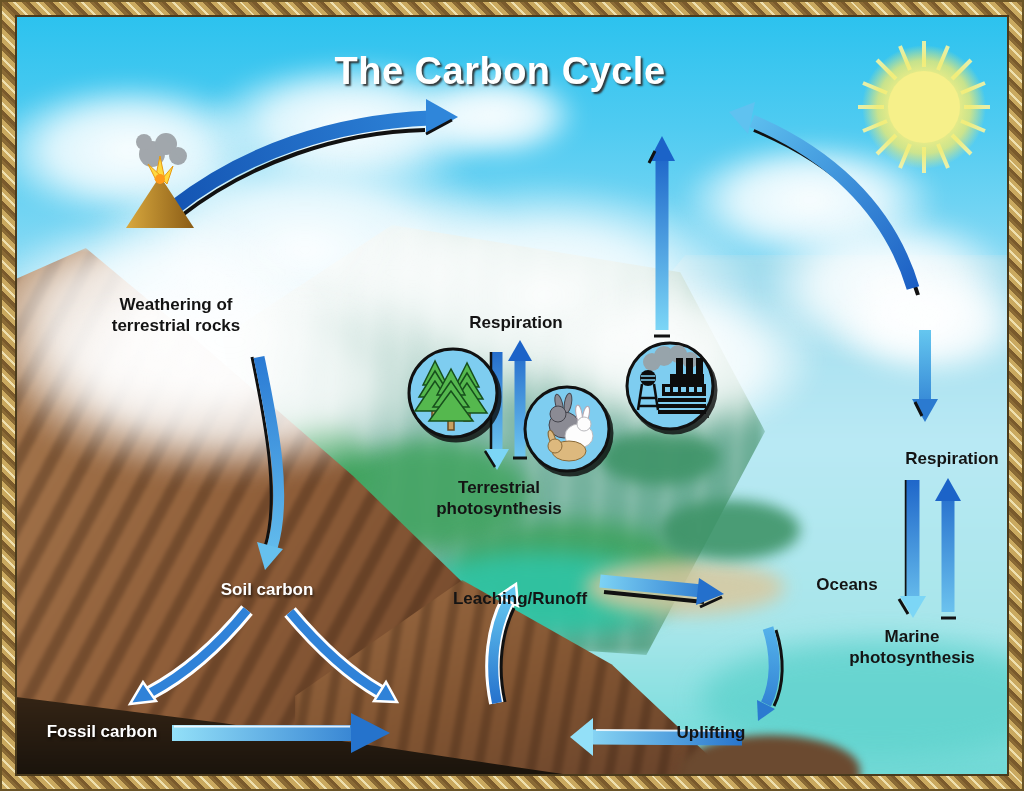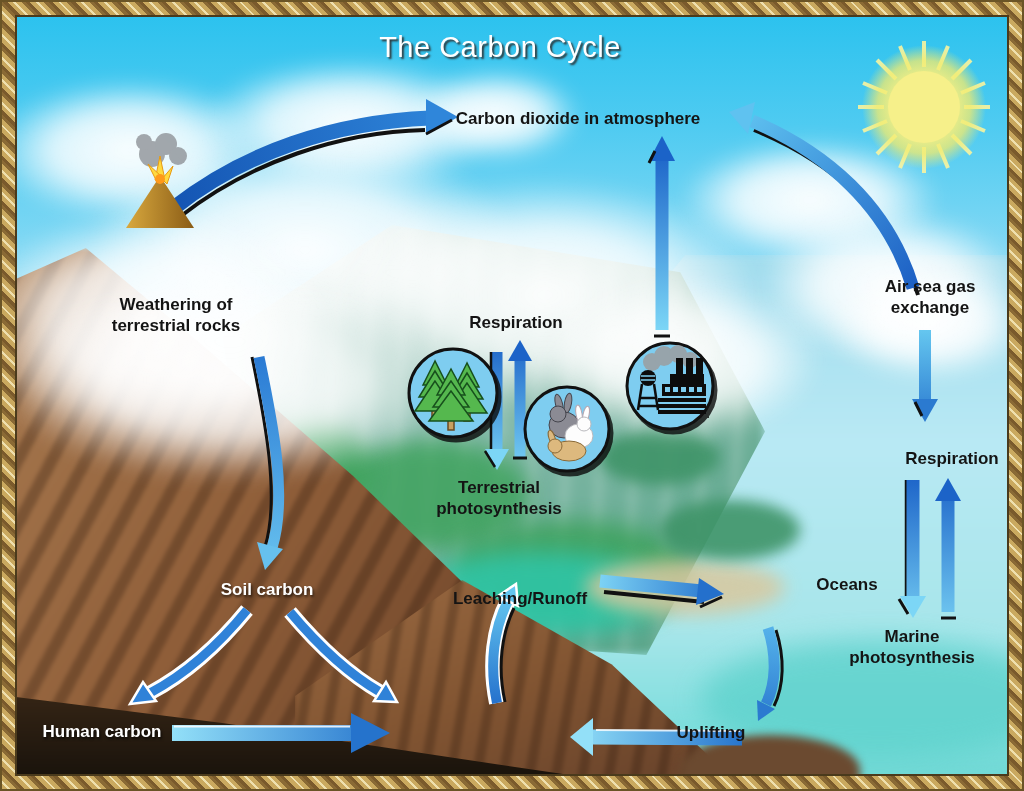--- a/index.html
+++ b/index.html
@@ -37,22 +37,22 @@
   .rocks-br{left:680px;top:735px;width:180px;height:70px;background:#6b4a30;border-radius:50% 50% 0 0;filter:blur(4px);}
   .darkground{left:0;top:678px;width:640px;height:113px;
     background:linear-gradient(180deg,#3a2817,#15100a);
     clip-path:polygon(0 15%,35% 40%,70% 70%,100% 95%,100% 100%,0 100%);filter:blur(3px);}
   .cloud{position:absolute;border-radius:50%;filter:blur(10px);
     background:radial-gradient(closest-side,rgba(255,255,255,.98),rgba(255,255,255,.8) 55%,rgba(255,255,255,0));}
   
   .lbl{position:absolute;transform:translate(-50%,-50%);text-align:center;
     font-weight:bold;font-size:17px;line-height:1.25;color:#141414;white-space:pre-line;z-index:7;}
   .lbl.white{color:#fff;text-shadow:1px 2px 3px rgba(0,0,0,.75);}
-  .title{position:absolute;transform:translate(-50%,-50%);z-index:7;color:#fff;font-weight:normal;
-    font-size:29px;letter-spacing:.5px;text-shadow:2px 2px 2px rgba(45,45,45,.95);white-space:nowrap;}
+  .title{position:absolute;transform:translate(-50%,-50%);z-index:7;color:#fff;font-weight:bold;
+    font-size:38px;letter-spacing:.5px;text-shadow:2px 2px 2px rgba(45,45,45,.95);white-space:nowrap;margin-top:24px;}
   .icon{position:absolute;z-index:6;}
   .arrows{position:absolute;left:0;top:0;z-index:5;}
   .circ-shadow{filter:drop-shadow(3px 4px 0 rgba(10,10,10,.8));}
   
   .frame{position:absolute;inset:0;z-index:10;pointer-events:none;
     border:17px solid transparent;
     border-image:repeating-linear-gradient(45deg,#7a5a2c 0 3px,#caa95f 3px 7px,#efe0ae 7px 9px,#caa95f 9px 13px,#8a6a35 13px 16px) 17;}
   .frame-outer{position:absolute;inset:0;z-index:11;pointer-events:none;border:2px solid #6a5426;}
   .frame-inner{position:absolute;inset:15px;z-index:11;pointer-events:none;border:2px solid #4a3a1c;}
 </style>
@@ -369,33 +369,30 @@
           <line x1="30" y1="44" x2="34" y2="70"></line>
         <line x1="16" y1="58" x2="32" y2="58"></line>
           <line x1="15" y1="66" x2="33" y2="66"></line>
       </g>
       <circle cx="24" cy="38" r="8" fill="#0c0c0c"></circle>
       <path d="M17,36 L31,36 M17,40 L31,40" stroke="#7ecdf0" stroke-width="1.5"></path>
     </svg>
   </div>
 
   <div class="title" style="left:500px;top:47px;">The Carbon Cycle</div>
-  <div class="lbl" style="left:578px;top:119px;">Carbon dioxide in atmosphere</div>
   <div class="lbl" style="left:176px;top:315px;">Weathering of
 terrestrial rocks</div>
   <div class="lbl" style="left:516px;top:323px;">Respiration</div>
   <div class="lbl" style="left:499px;top:498px;">Terrestrial
 photosynthesis</div>
-  <div class="lbl" style="left:930px;top:297px;">Air sea gas
-exchange</div>
   <div class="lbl" style="left:952px;top:459px;">Respiration</div>
   <div class="lbl" style="left:847px;top:553px;margin-top:32px;">Oceans</div>
   <div class="lbl" style="left:912px;top:647px;">Marine
 photosynthesis</div>
   <div class="lbl white" style="left:267px;top:590px;">Soil carbon</div>
   <div class="lbl" style="left:520px;top:579px;margin-top:20px;">Leaching/Runoff</div>
   <div class="lbl" style="left:711px;top:733px;">Uplifting</div>
-  <div class="lbl white" style="left:102px;top:732px;">Human carbon</div>
+  <div class="lbl white" style="left:102px;top:732px;">Fossil carbon</div>
 
   <div class="frame"></div>
   <div class="frame-outer"></div>
   <div class="frame-inner"></div>
 </div>
 
 </body></html>

